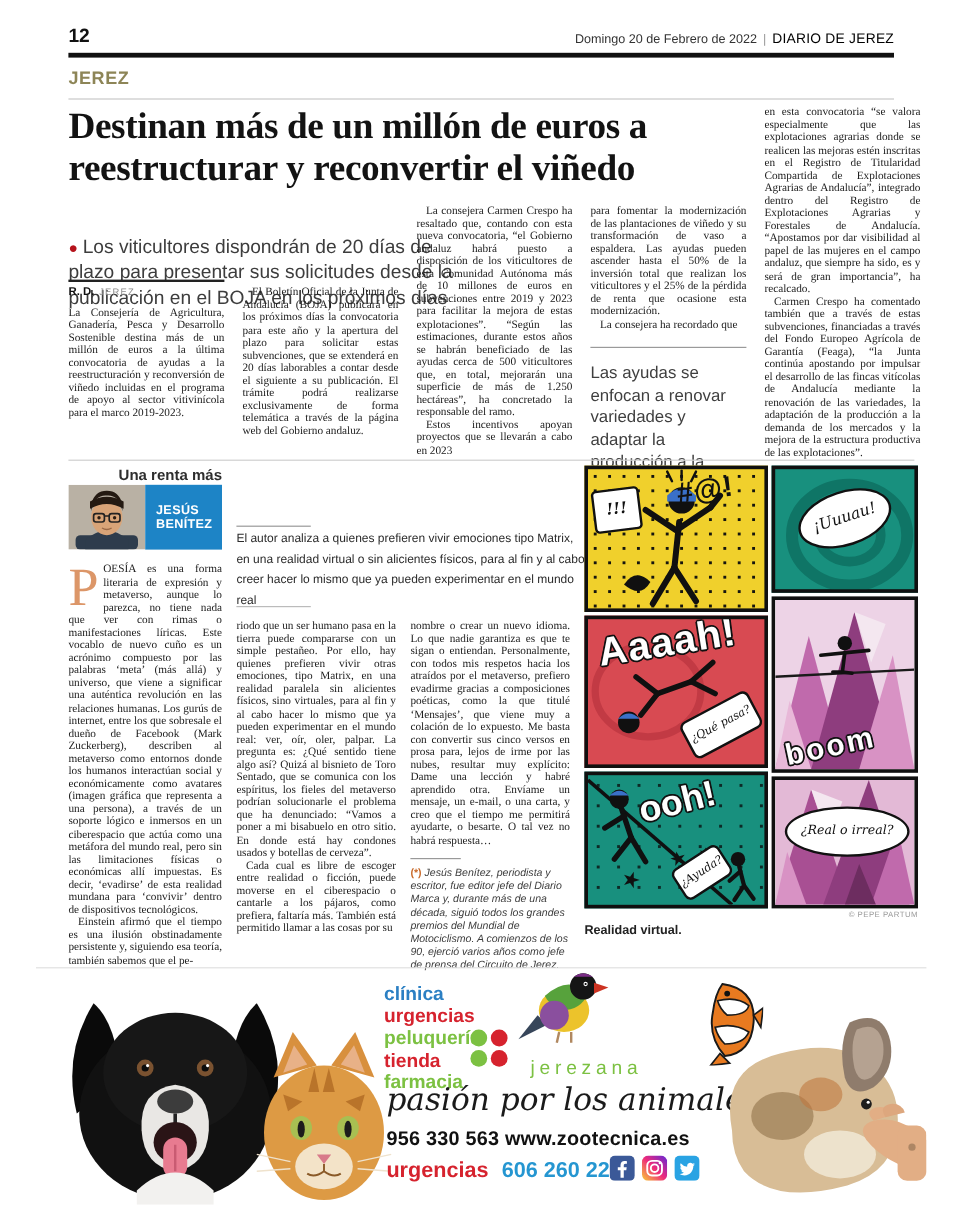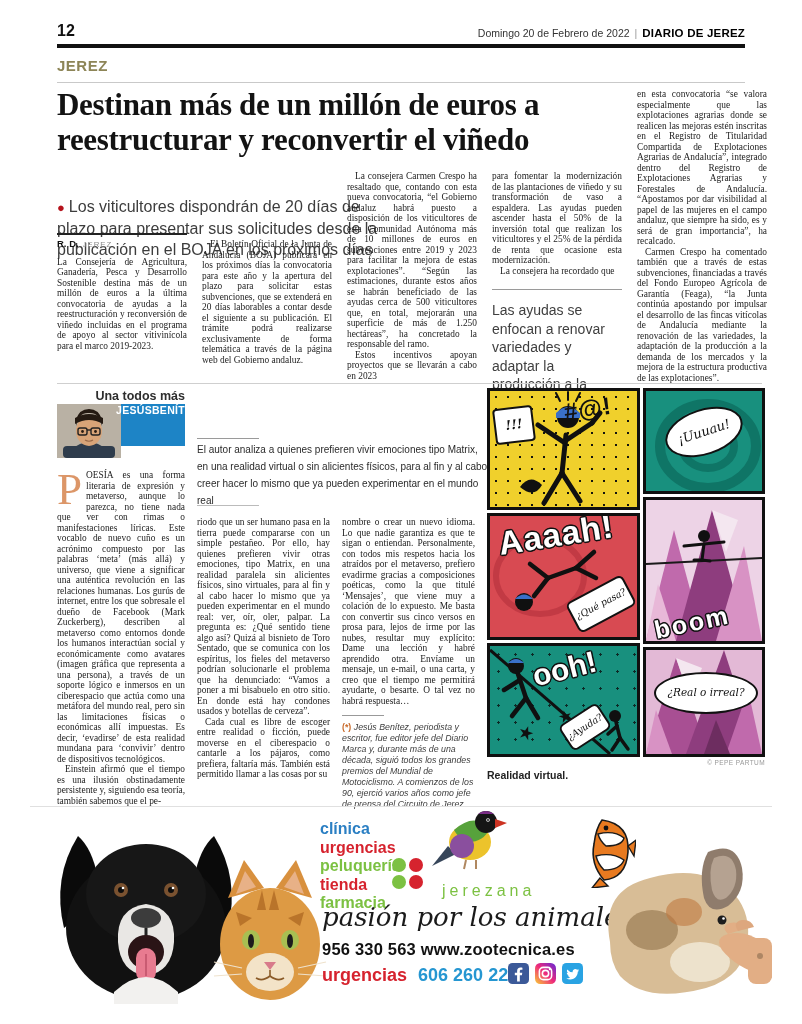--- a/index.html
+++ b/index.html
@@ -4,21 +4,21 @@
 <style>
   * { margin:0; padding:0; box-sizing:border-box; }
   html,body { background:#fff; }
   .page { position:relative; width:802px; height:1024px; background:#fff; overflow:hidden;
           font-family:"Liberation Sans", sans-serif; color:#1a1a1a; }
 
   
   .hdr-num   { position:absolute; left:57px; top:22px; font-size:16px; font-weight:bold; color:#111; }
   .hdr-right { position:absolute; right:57px; top:27px; font-size:10.5px; color:#333; }
   .hdr-right .sep { color:#999; margin:0 5px; }
-  .hdr-right .masthead { font-weight:bold; color:#000; font-size:11.5px; letter-spacing:.2px; }
+  .hdr-right .masthead { font-weight:normal; color:#000; font-size:11.5px; letter-spacing:.2px; }
   .hdr-rule  { position:absolute; left:57px; top:44px; width:688px; height:4px; background:#111; }
   .section-label { position:absolute; left:57px; top:57px; font-size:15px; font-weight:bold;
                    color:#8d8557; letter-spacing:.5px; }
   .section-rule  { position:absolute; left:57px; top:82px; width:688px; height:1px; background:#c9c9c9; }
 
   
   .headline { position:absolute; left:57px; top:87px; width:592px;
               font-family:"Liberation Serif", serif; font-weight:bold; font-size:31px;
               line-height:35px; color:#131313; letter-spacing:-.3px; }
   .lead { position:absolute; left:57px; top:166px; width:322px; font-size:16px; line-height:21px; color:#3d3d3d;margin-top:30px; }
@@ -40,23 +40,23 @@
                border-bottom:1px solid #9a9a9a; font-family:"Liberation Sans", sans-serif;
                font-size:14px; line-height:18.5px; color:#3f3f3f; text-align:left; text-indent:0; }
 
   .section-divider { position:absolute; left:57px; top:383px; width:705px; height:1px; background:#cfcfcf; }
 
   
   .kicker { position:absolute; left:57px; top:389px; width:128px; text-align:right;
             font-size:12.5px; font-weight:bold; color:#2e2e2e; }
   .portrait { position:absolute; left:57px; top:404px; width:128px; height:54px; }
   .portrait svg { position:absolute; left:0; top:0; }
-  .namebox { position:absolute; left:64px; top:0; width:64px; height:42px; background:#1d84c6;
+  .namebox { position:absolute; left:64px; top:0; width:64px; height:54px; background:#1d84c6;
              color:#fff; font-weight:bold; font-size:10.5px; line-height:12px;
-             display:flex; flex-direction:row; justify-content:center; padding-left:9px; letter-spacing:.3px; }
+             display:flex; flex-direction:column; justify-content:center; padding-left:9px; letter-spacing:.3px; }
   .o-headline { position:absolute; left:197px; top:384px; font-family:"Liberation Serif", serif;
                 font-size:40px; line-height:46px; font-variant:small-caps; letter-spacing:1.5px; color:#222; }
   .o-hrule1 { position:absolute; left:197px; top:438px; width:62px; height:1px; background:#9a9a9a; }
   .o-subhead { position:absolute; left:197px; top:441px; width:292px; font-size:10px;
                line-height:17px; color:#2b2b2b; }
   .o-hrule2 { position:absolute; left:197px; top:505px; width:62px; height:1px; background:#bbb; }
   .o-col1 { left:57px;  top:470px; width:128px; height:336px; }
   .o-col2 { left:197px; top:517px; width:133px; height:290px; }
   .o-col3 { left:342px; top:517px; width:133px; height:290px; }
   .dropcap { float:left; font-family:"Liberation Serif", serif; font-size:45px; line-height:35px;
@@ -151,21 +151,21 @@
     <p class="indent">La consejera ha recordado que</p>
     <div class="pullquote">Las ayudas se enfocan a renovar variedades y adaptar la producción a la demanda</div>
   </div>
   <div class="col a-col5">
     <p>en esta convocatoria “se valora especialmente que las explotaciones agrarias donde se realicen las mejoras estén inscritas en el Registro de Titularidad Compartida de Explotaciones Agrarias de Andalucía”, integrado dentro del Registro de Explotaciones Agrarias y Forestales de Andalucía. “Apostamos por dar visibilidad al papel de las mujeres en el campo andaluz, que siempre ha sido, es y será de gran importancia”, ha recalcado.</p>
     <p class="indent">Carmen Crespo ha comentado también que a través de estas subvenciones, financiadas a través del Fondo Europeo Agrícola de Garantía (Feaga), “la Junta continúa apostando por impulsar el desarrollo de las fincas vitícolas de Andalucía mediante la renovación de las variedades, la adaptación de la producción a la demanda de los mercados y la mejora de la estructura productiva de las explotaciones”.</p>
   </div>
 
   <div class="section-divider"></div>
 
-  <div class="kicker">Una todos más</div>
+  <div class="kicker">Una renta más</div>
   <div class="portrait">
     <svg width="64" height="54" viewBox="0 0 64 54">
       <rect width="64" height="54" fill="#b9b1a4"></rect>
       <rect x="6" y="42" width="52" height="12" rx="4" fill="#2e3c4c"></rect>
       <path d="M14 46 Q32 30 50 46 L50 54 L14 54 Z" fill="#2e3c4c"></path>
       <ellipse cx="32" cy="27" rx="13" ry="15" fill="#d8a478"></ellipse>
       <path d="M19 22 Q22 8 32 9 Q42 8 45 22 L45 16 Q42 5 32 5 Q22 5 19 16 Z" fill="#241a12"></path>
       <path d="M18 20 Q32 12 46 20 L46 14 Q32 6 18 14 Z" fill="#241a12"></path>
       <rect x="21" y="24" width="9" height="7" rx="2" fill="none" stroke="#222" stroke-width="1.4"></rect>
       <rect x="34" y="24" width="9" height="7" rx="2" fill="none" stroke="#222" stroke-width="1.4"></rect>

